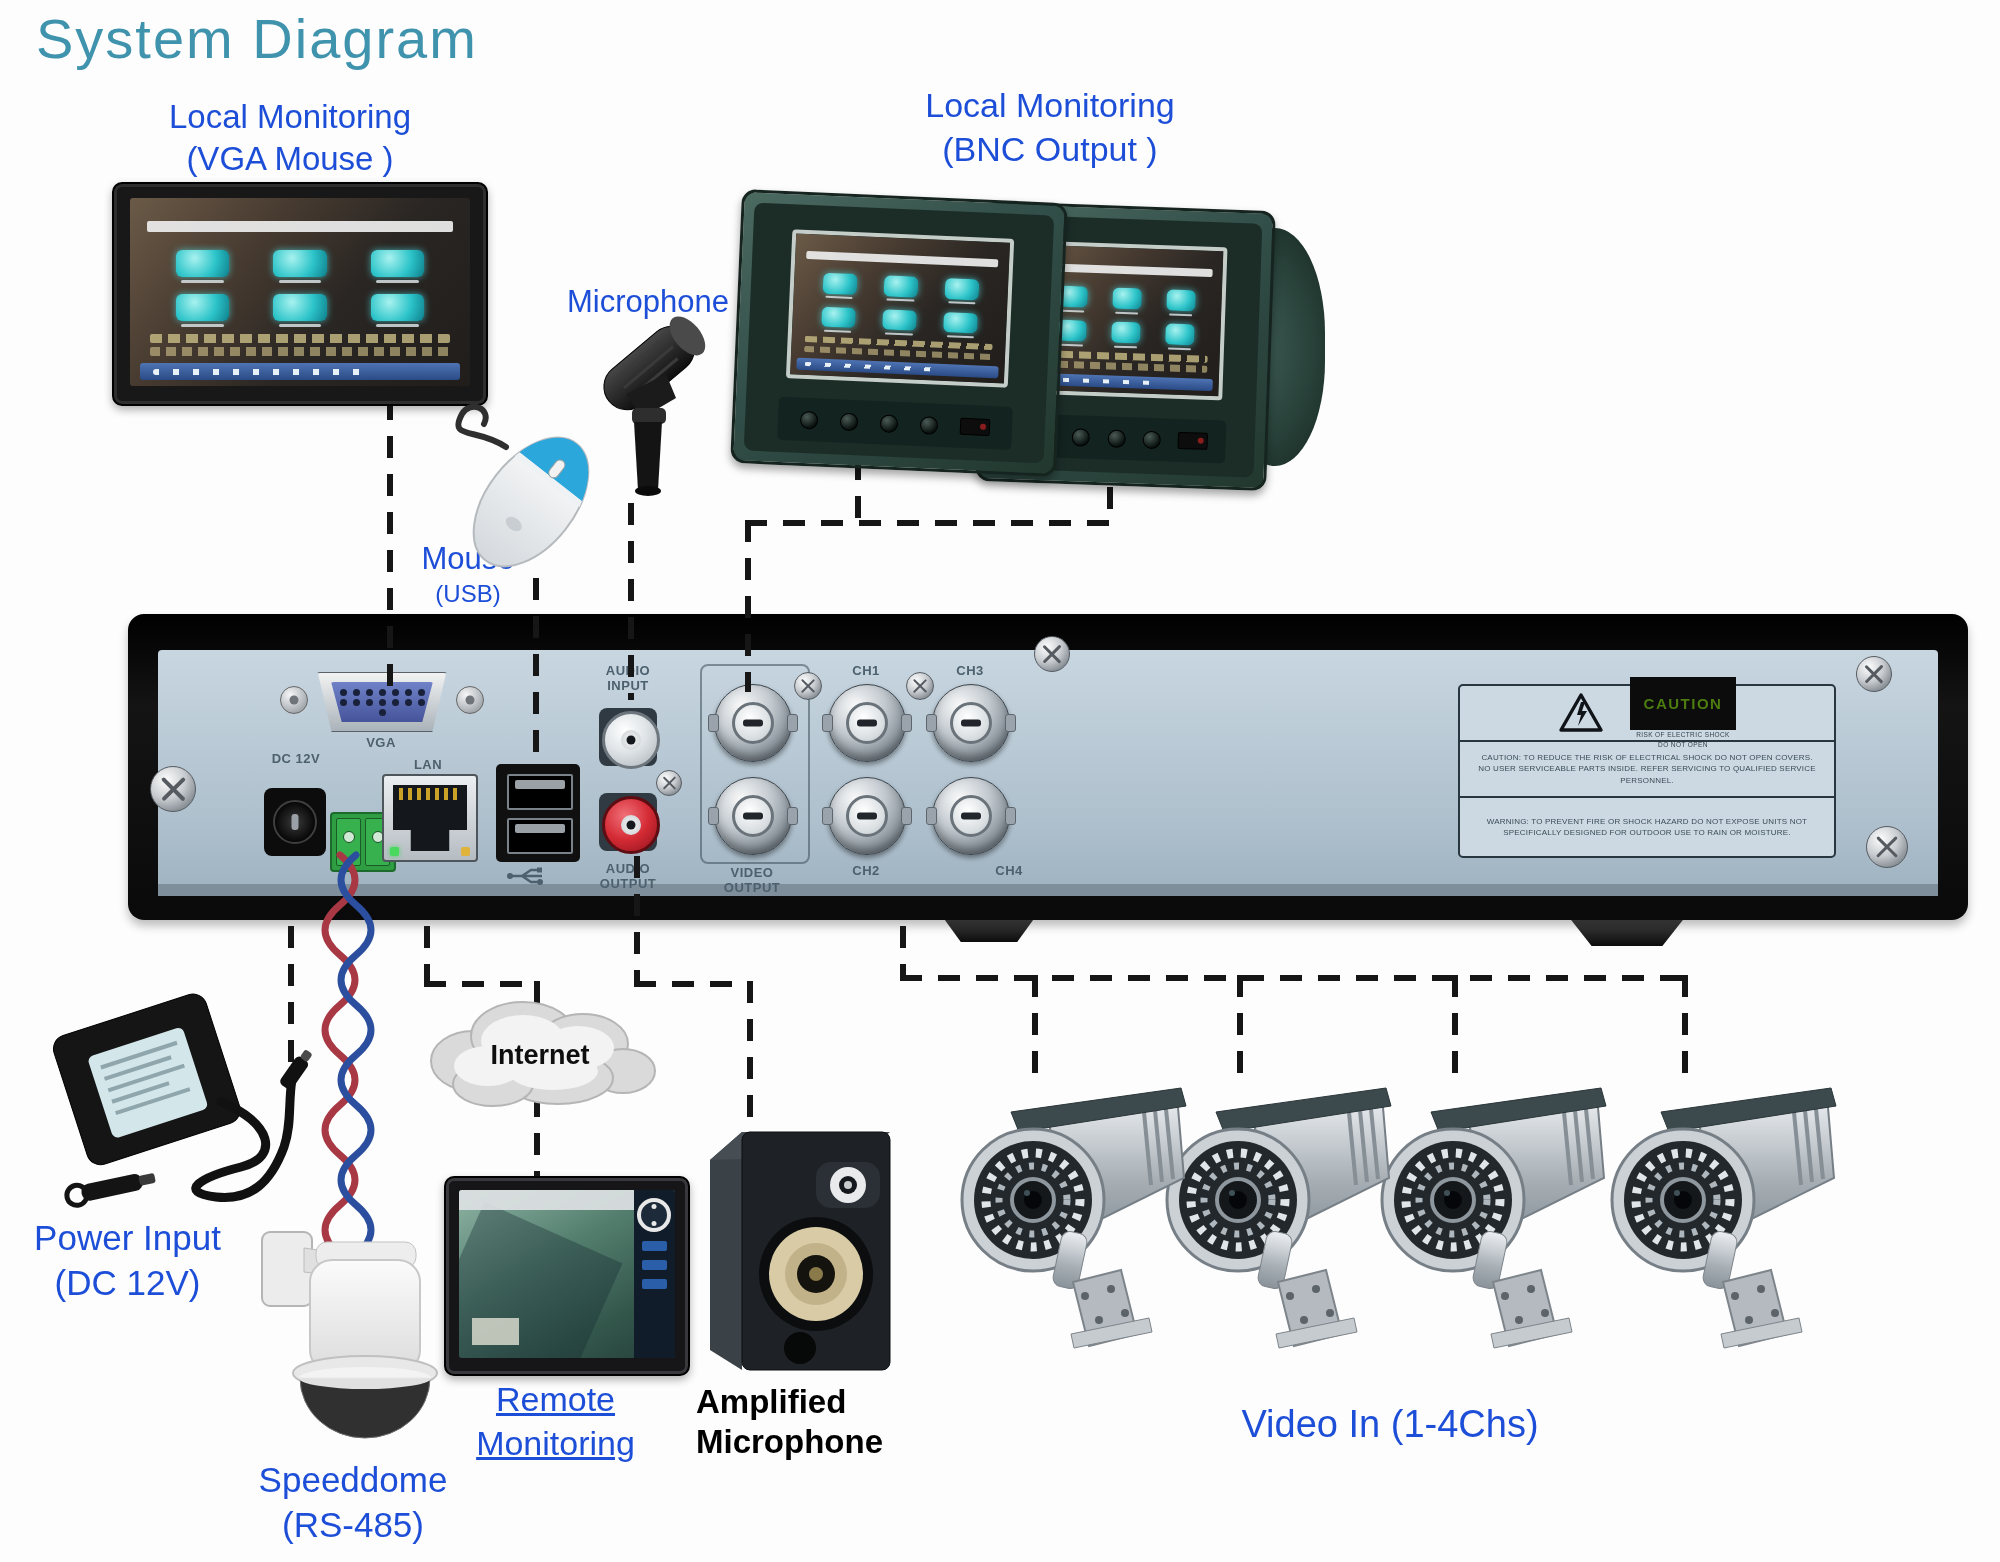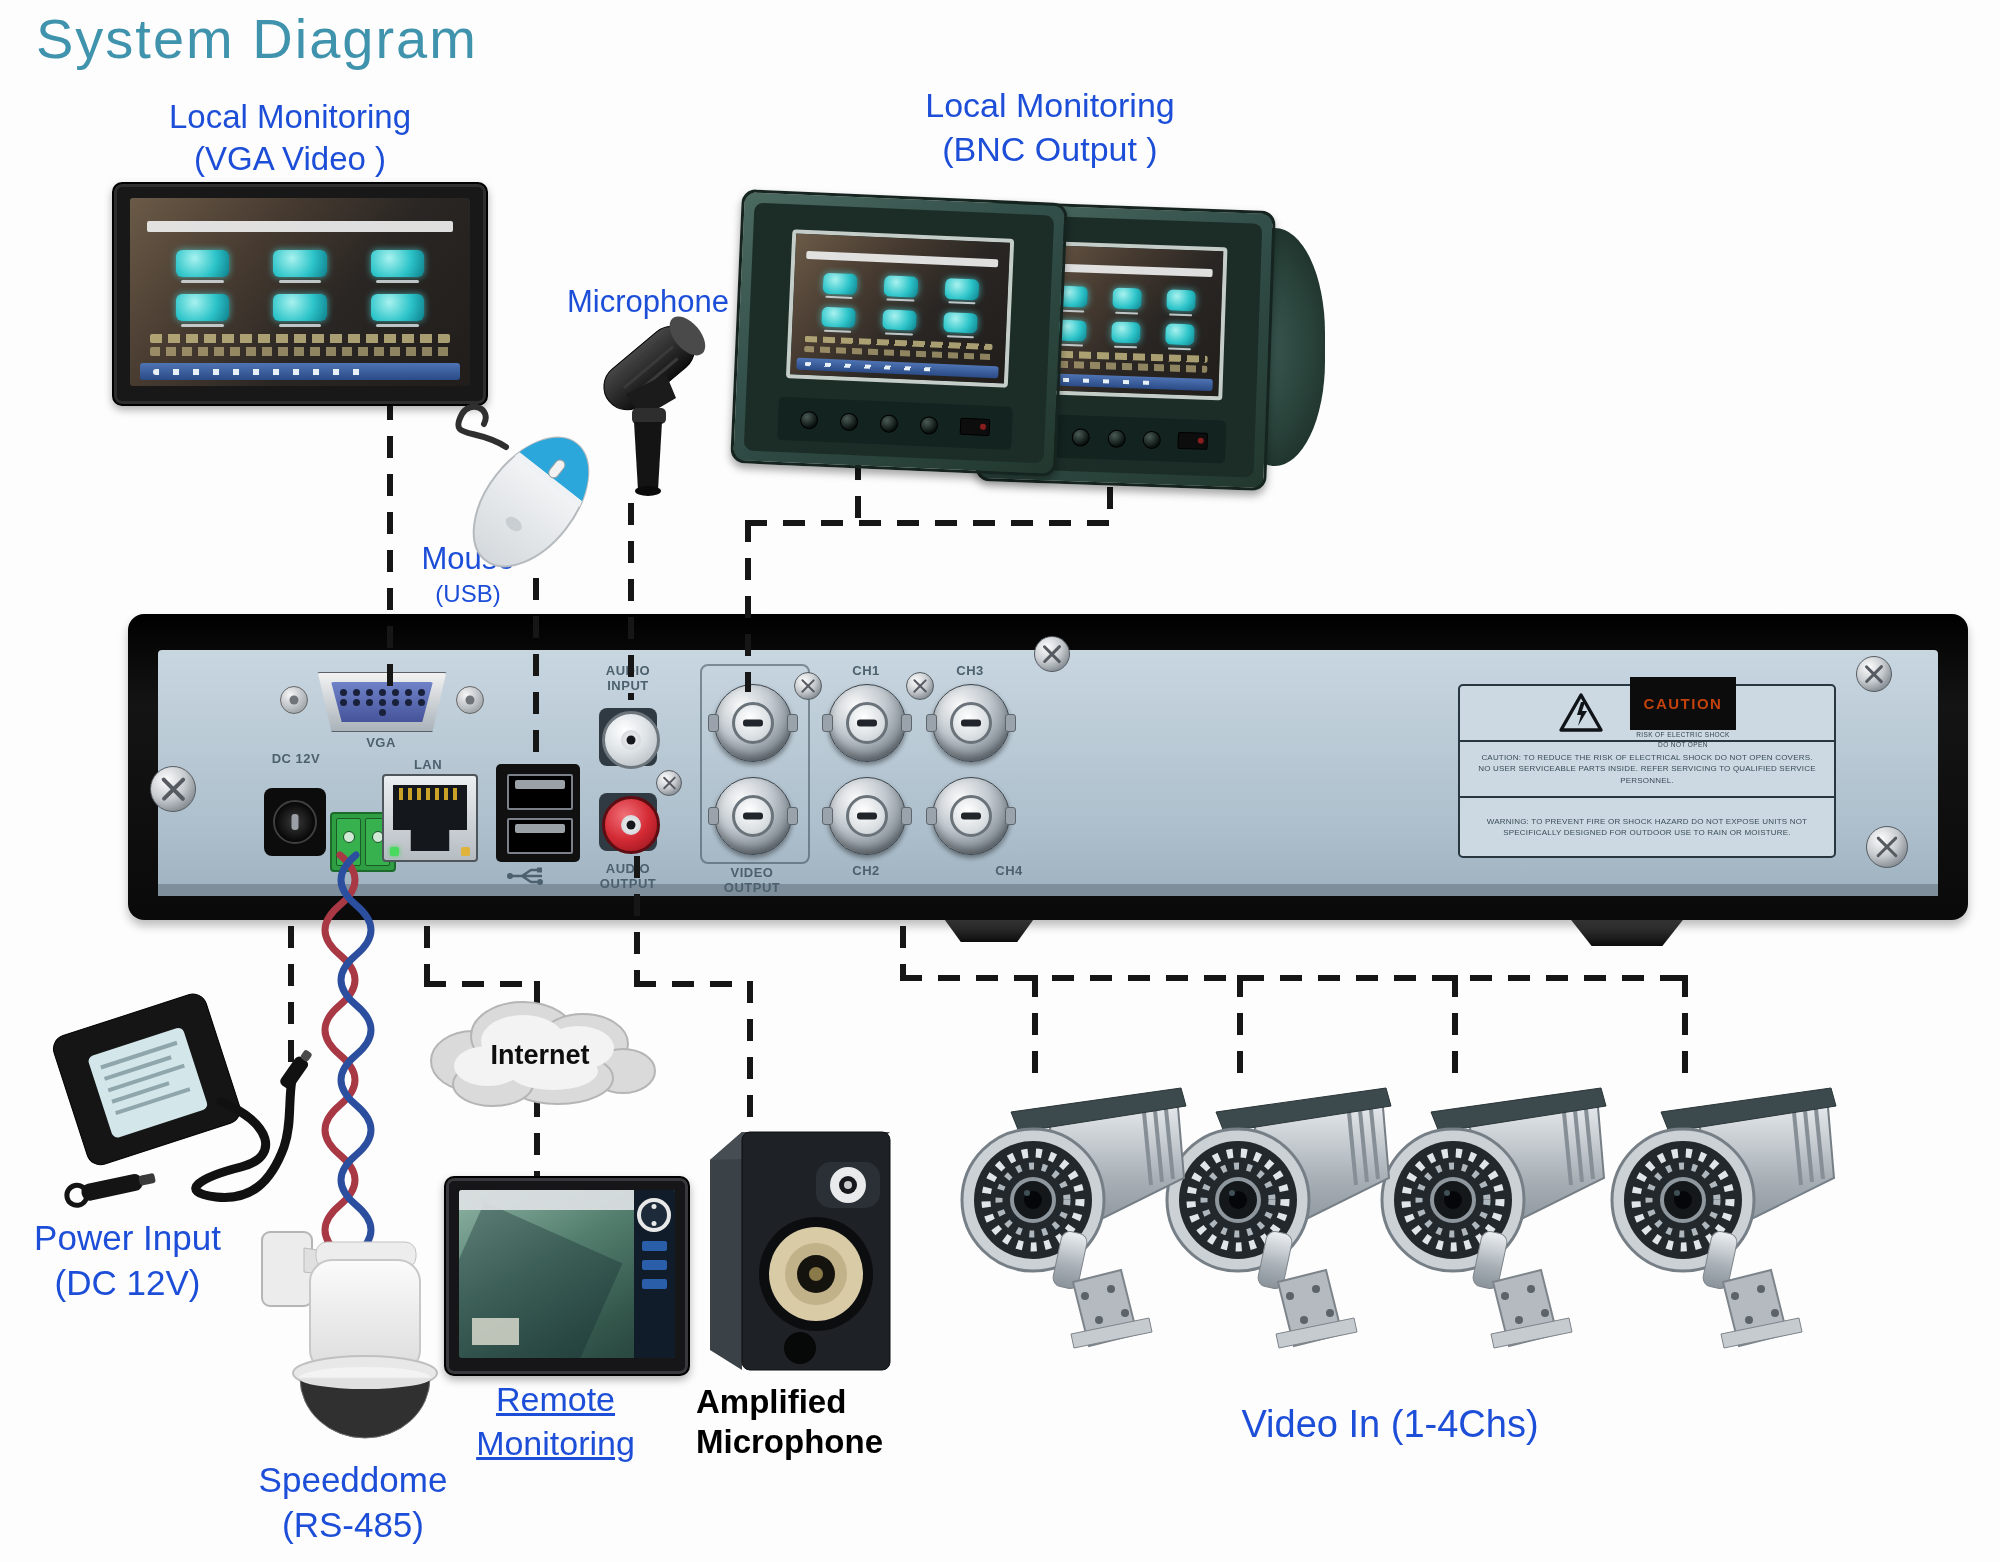--- a/index.html
+++ b/index.html
@@ -99,21 +99,21 @@
 
   
   .caution{position:absolute;left:1458px;top:684px;width:374px;height:170px;z-index:20;
        background:#ccd9e2;border:2px solid #27363f;border-radius:5px;display:flex;flex-direction:column;}
   .c-row{border-bottom:2px solid #27363f;display:flex;align-items:center;justify-content:center;}
   .c-row:last-child{border-bottom:none;}
   .c-row1{height:54px;gap:26px;}
   .c-row2{flex:1;padding:3px 14px;}
   .c-row3{height:52px;padding:3px 26px;}
   .c-tagwrap{display:flex;flex-direction:column;align-items:center;gap:1px;}
-  .c-tag{background:#0c0c0c;color:#c2410c;font-size:15px;font-weight:bold;letter-spacing:1.5px;padding:18px 14px;}
+  .c-tag{background:#0c0c0c;color:#4d7c0f;font-size:15px;font-weight:bold;letter-spacing:1.5px;padding:18px 14px;}
   .c-sub{font-size:6.5px;color:#33434d;letter-spacing:.4px;line-height:1.25;text-align:center;}
   .c-body{font-size:8px;color:#3a4c57;line-height:1.4;text-align:center;letter-spacing:.2px;}
 
   
   .lcd{position:absolute;left:112px;top:182px;width:372px;height:220px;background:#181818;border:2px solid #000;
        border-radius:10px;z-index:40;box-shadow:inset 0 0 0 3px #2e2e2e,0 4px 8px rgba(0,0,0,.3);}
   .lcd-screen{position:absolute;left:16px;right:16px;top:14px;bottom:18px;border-radius:3px;overflow:hidden;}
 
   .dvrmenu{position:absolute;inset:0;background:linear-gradient(130deg,#6b5a47 0%,#4a3d32 30%,#2a2623 60%,#201d1b 100%);overflow:hidden;}
   .m-bar{position:absolute;top:12%;left:5%;right:5%;height:6%;background:#e9e9e9;border-radius:2px;opacity:.95;}
@@ -163,21 +163,21 @@
 </style>
 </head>
 <body>
 
 <div id="canvas">
 
   <div class="abs title" style="left:36px;top:6px;">System Diagram</div>
 
   <div class="abs biglabel" style="left:95px;top:96px;width:390px;font-size:33px;">
     <span>Local Monitoring</span>
-    <span class="l2">(VGA Video )</span>
+    <span class="l2">(VGA Mouse )</span>
   </div>
   <div class="abs biglabel" style="left:850px;top:84px;width:400px;font-size:34px;">
     <span>Local Monitoring</span>
     <span class="l2">(BNC Output )</span>
   </div>
   <div class="abs biglabel" style="left:538px;top:282px;width:220px;font-size:31px;">Microphone</div>
   <div class="abs biglabel" style="left:398px;top:539px;width:140px;font-size:31px;">
     <span>Mouse</span>
     <span class="l2 sub">(USB)</span>
   </div>

